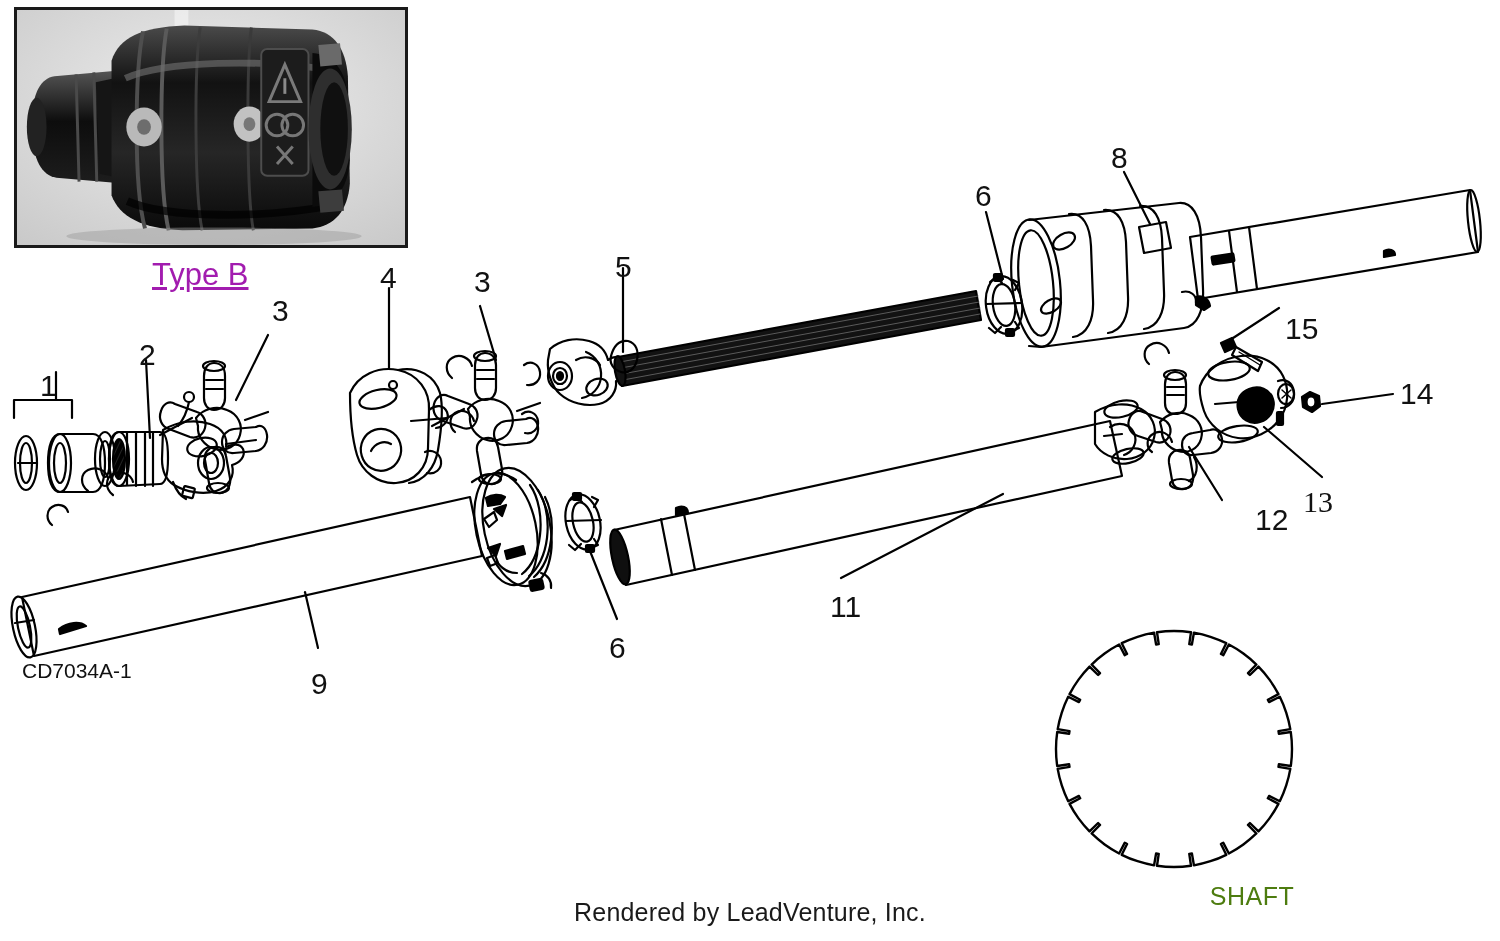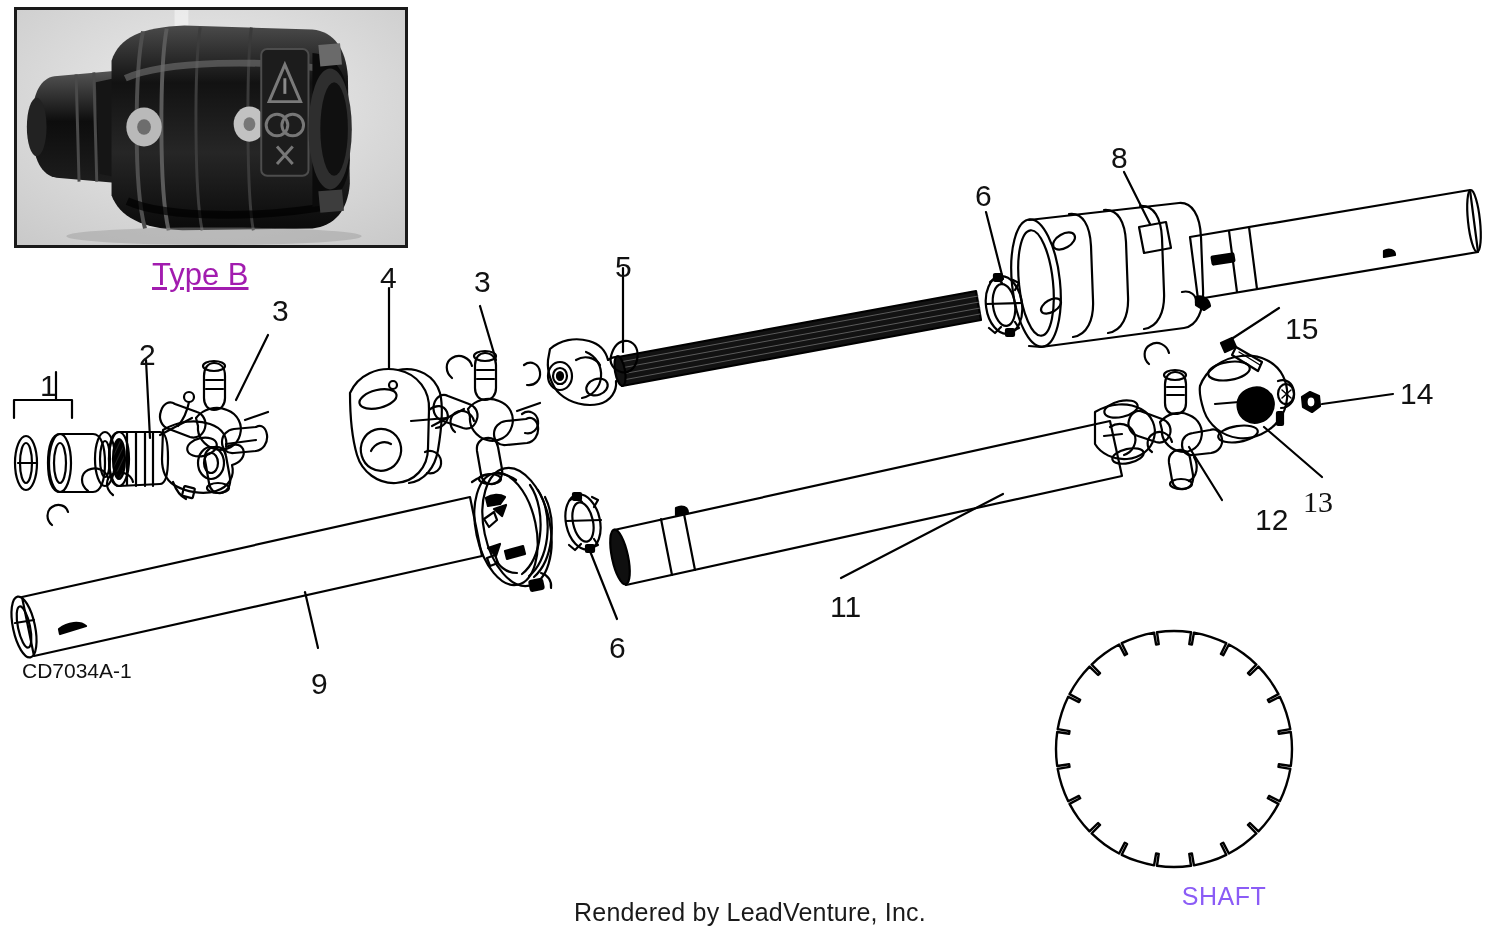--- a/index.html
+++ b/index.html
@@ -60,27 +60,27 @@
     position: absolute;
     left: 14px;
     top: 659px;
     font-size: 21px;
     color: #111111;
     white-space: nowrap;
     margin-left: 8px;
   }
   #shaft-profile-caption {
     position: absolute;
-    left: 1104px;
+    left: 1132px;
     top: 884px;
     width: 240px;
     text-align: center;
     font-size: 25px;
     line-height: 25px;
-    color: #8b5cf6;
+    color: #4d7c0f;
     letter-spacing: .5px;
   }
   #shaft-profile-caption div { white-space: nowrap; }
   #rendered-by {
     position: absolute;
     left: 0;
     top: 898px;
     width: 1500px;
     text-align: center;
     font-size: 25px;

